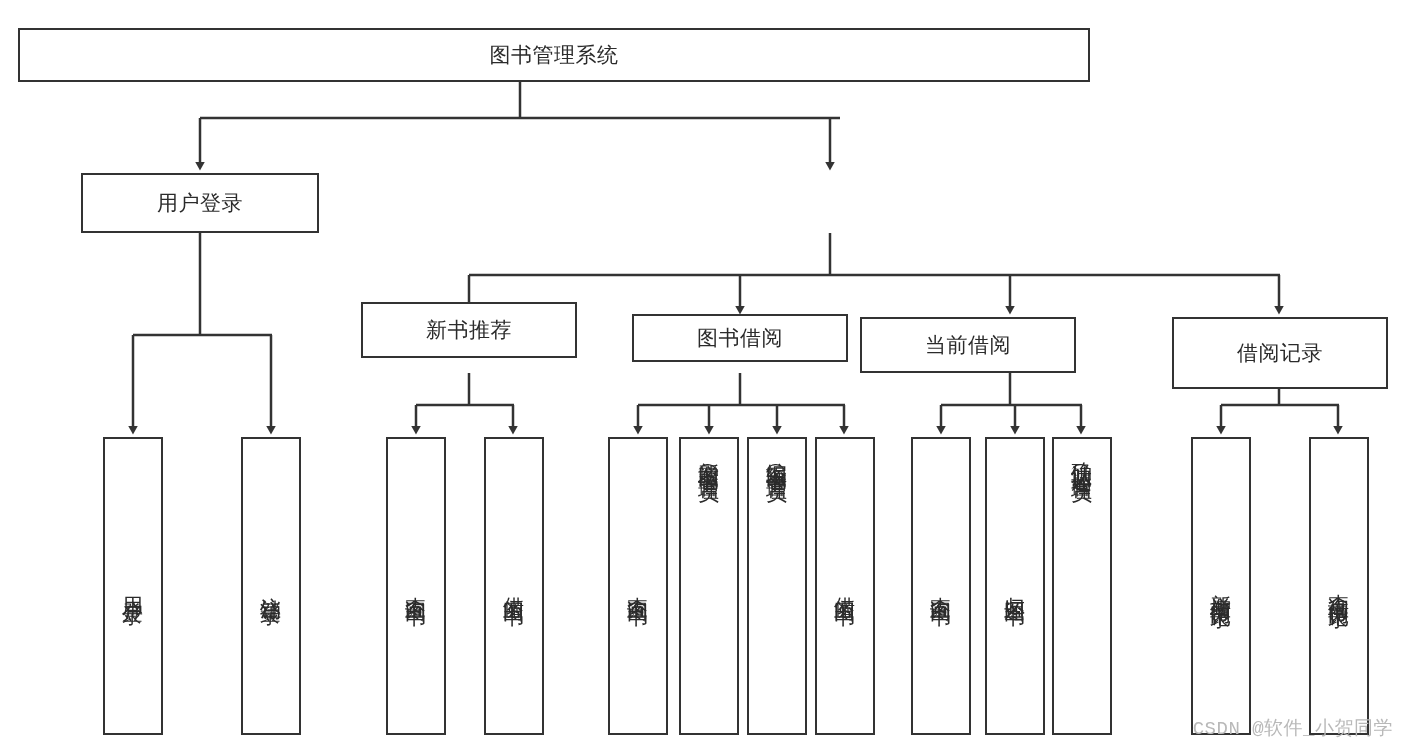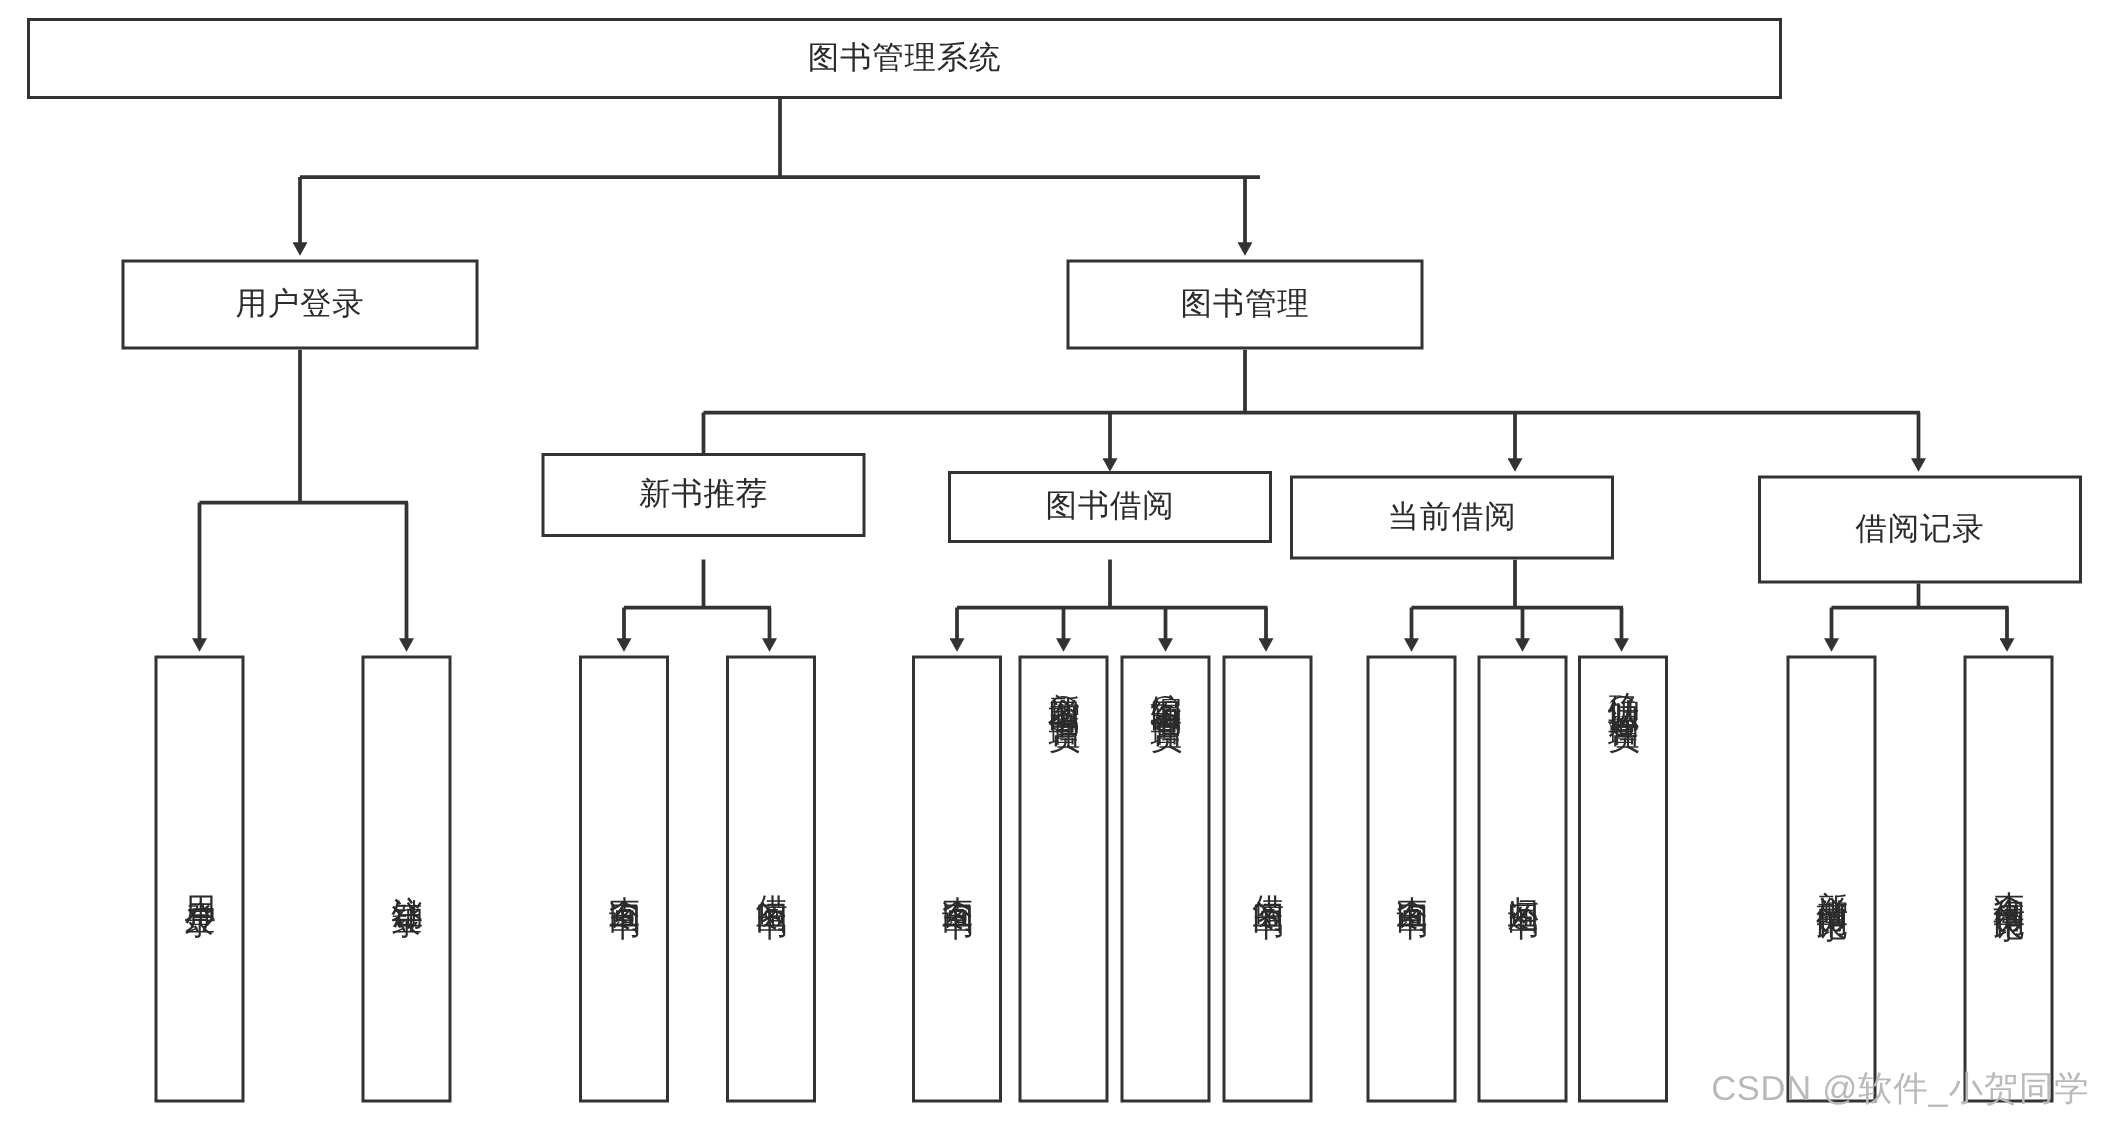--- a/index.html
+++ b/index.html
@@ -60,25 +60,25 @@
   }
   .node.vertical.centered {
     align-items: center;
     padding-top: 0;
   }
   #watermark {
     position: absolute;
     right: 12px;
     bottom: 6px;
     color: #b9b9b9;
-    font-size: 23px;
+    font-size: 19px;
     letter-spacing: 0.5px;
     z-index: 9;
     white-space: nowrap;
-    font-family: Liberation Sans, sans-serif;
+    font-family: Liberation Mono, monospace;
   }
 </style>
 </head>
 <body>
 
 <div id="diagram-root" style="background: rgb(255, 255, 255);">
 
   <svg id="edge-layer" viewBox="0 0 1405 747" xmlns="http://www.w3.org/2000/svg">
     <defs>
       <marker id="arrowhead" markerWidth="9" markerHeight="10" refX="1.5" refY="5" orient="auto" markerUnits="userSpaceOnUse">
@@ -134,30 +134,27 @@
     </g>
 
     <g stroke="#333333" stroke-width="2.5" fill="none">
       <path d="M1279,373 L1279,405"></path>
       <path d="M1221,405 L1339,405"></path>
       <path d="M1221,405 L1221,427" marker-end="url(#arrowhead)"></path>
       <path d="M1338,405 L1338,427" marker-end="url(#arrowhead)"></path>
     </g>
   </svg>
 
-  <div class="node" style="left: 18px; top: 12px; width: 1170px; height: 54px; border-color: rgb(51, 51, 51);">
+  <div class="node" style="left: 18px; top: 28px; width: 1072px; height: 54px; border-color: rgb(51, 51, 51);">
     <span class="node-label" style="color: rgb(43, 43, 43);">图书管理系统</span>
   </div>
 
   <div class="node" style="left: 81px; top: 173px; width: 238px; height: 60px; border-color: rgb(51, 51, 51);">
     <span class="node-label" style="color: rgb(43, 43, 43);">用户登录</span>
   </div>
-  <div class="node" style="left: 711px; top: 173px; width: 238px; height: 60px; border-color: rgb(51, 51, 51);">
-    <span class="node-label" style="color: rgb(43, 43, 43);">图书管理</span>
-  </div>
 
   <div class="node" style="left: 361px; top: 302px; width: 216px; height: 56px; border-color: rgb(51, 51, 51);">
     <span class="node-label" style="color: rgb(43, 43, 43);">新书推荐</span>
   </div>
   <div class="node" style="left: 632px; top: 314px; width: 216px; height: 48px; border-color: rgb(51, 51, 51);">
     <span class="node-label" style="color: rgb(43, 43, 43);">图书借阅</span>
   </div>
   <div class="node" style="left: 860px; top: 317px; width: 216px; height: 56px; border-color: rgb(51, 51, 51);">
     <span class="node-label" style="color: rgb(43, 43, 43);">当前借阅</span>
   </div>

